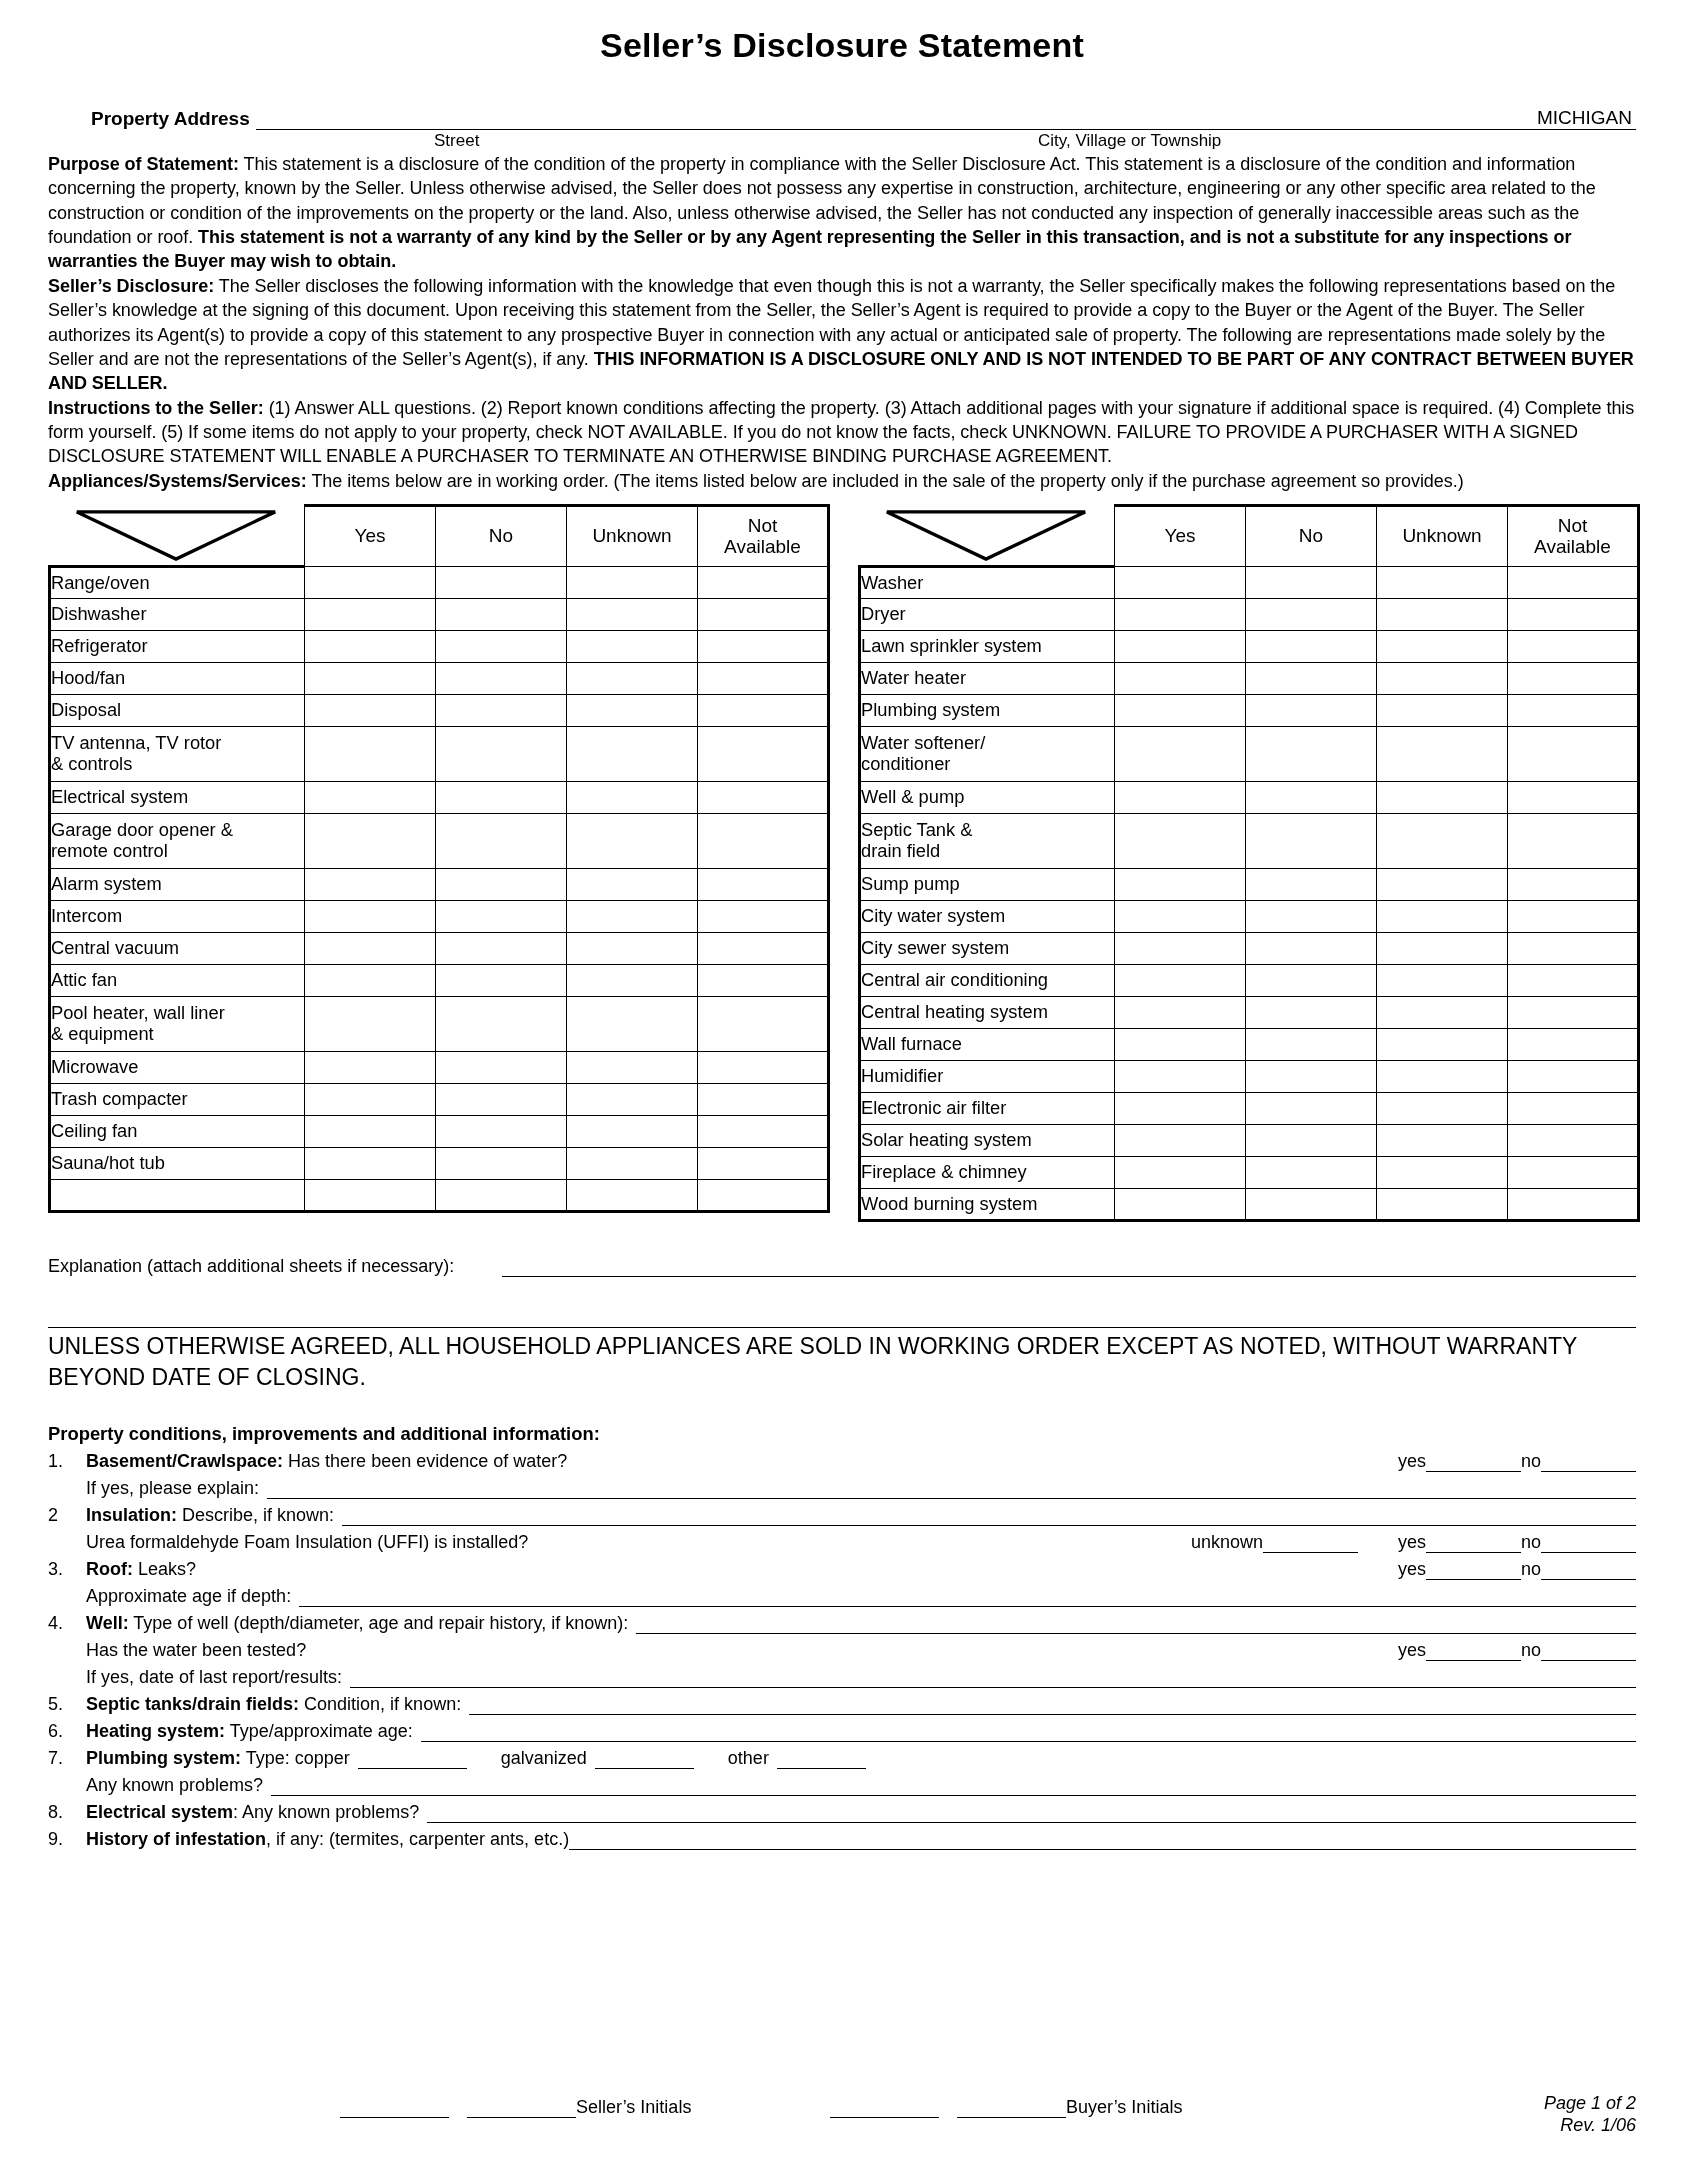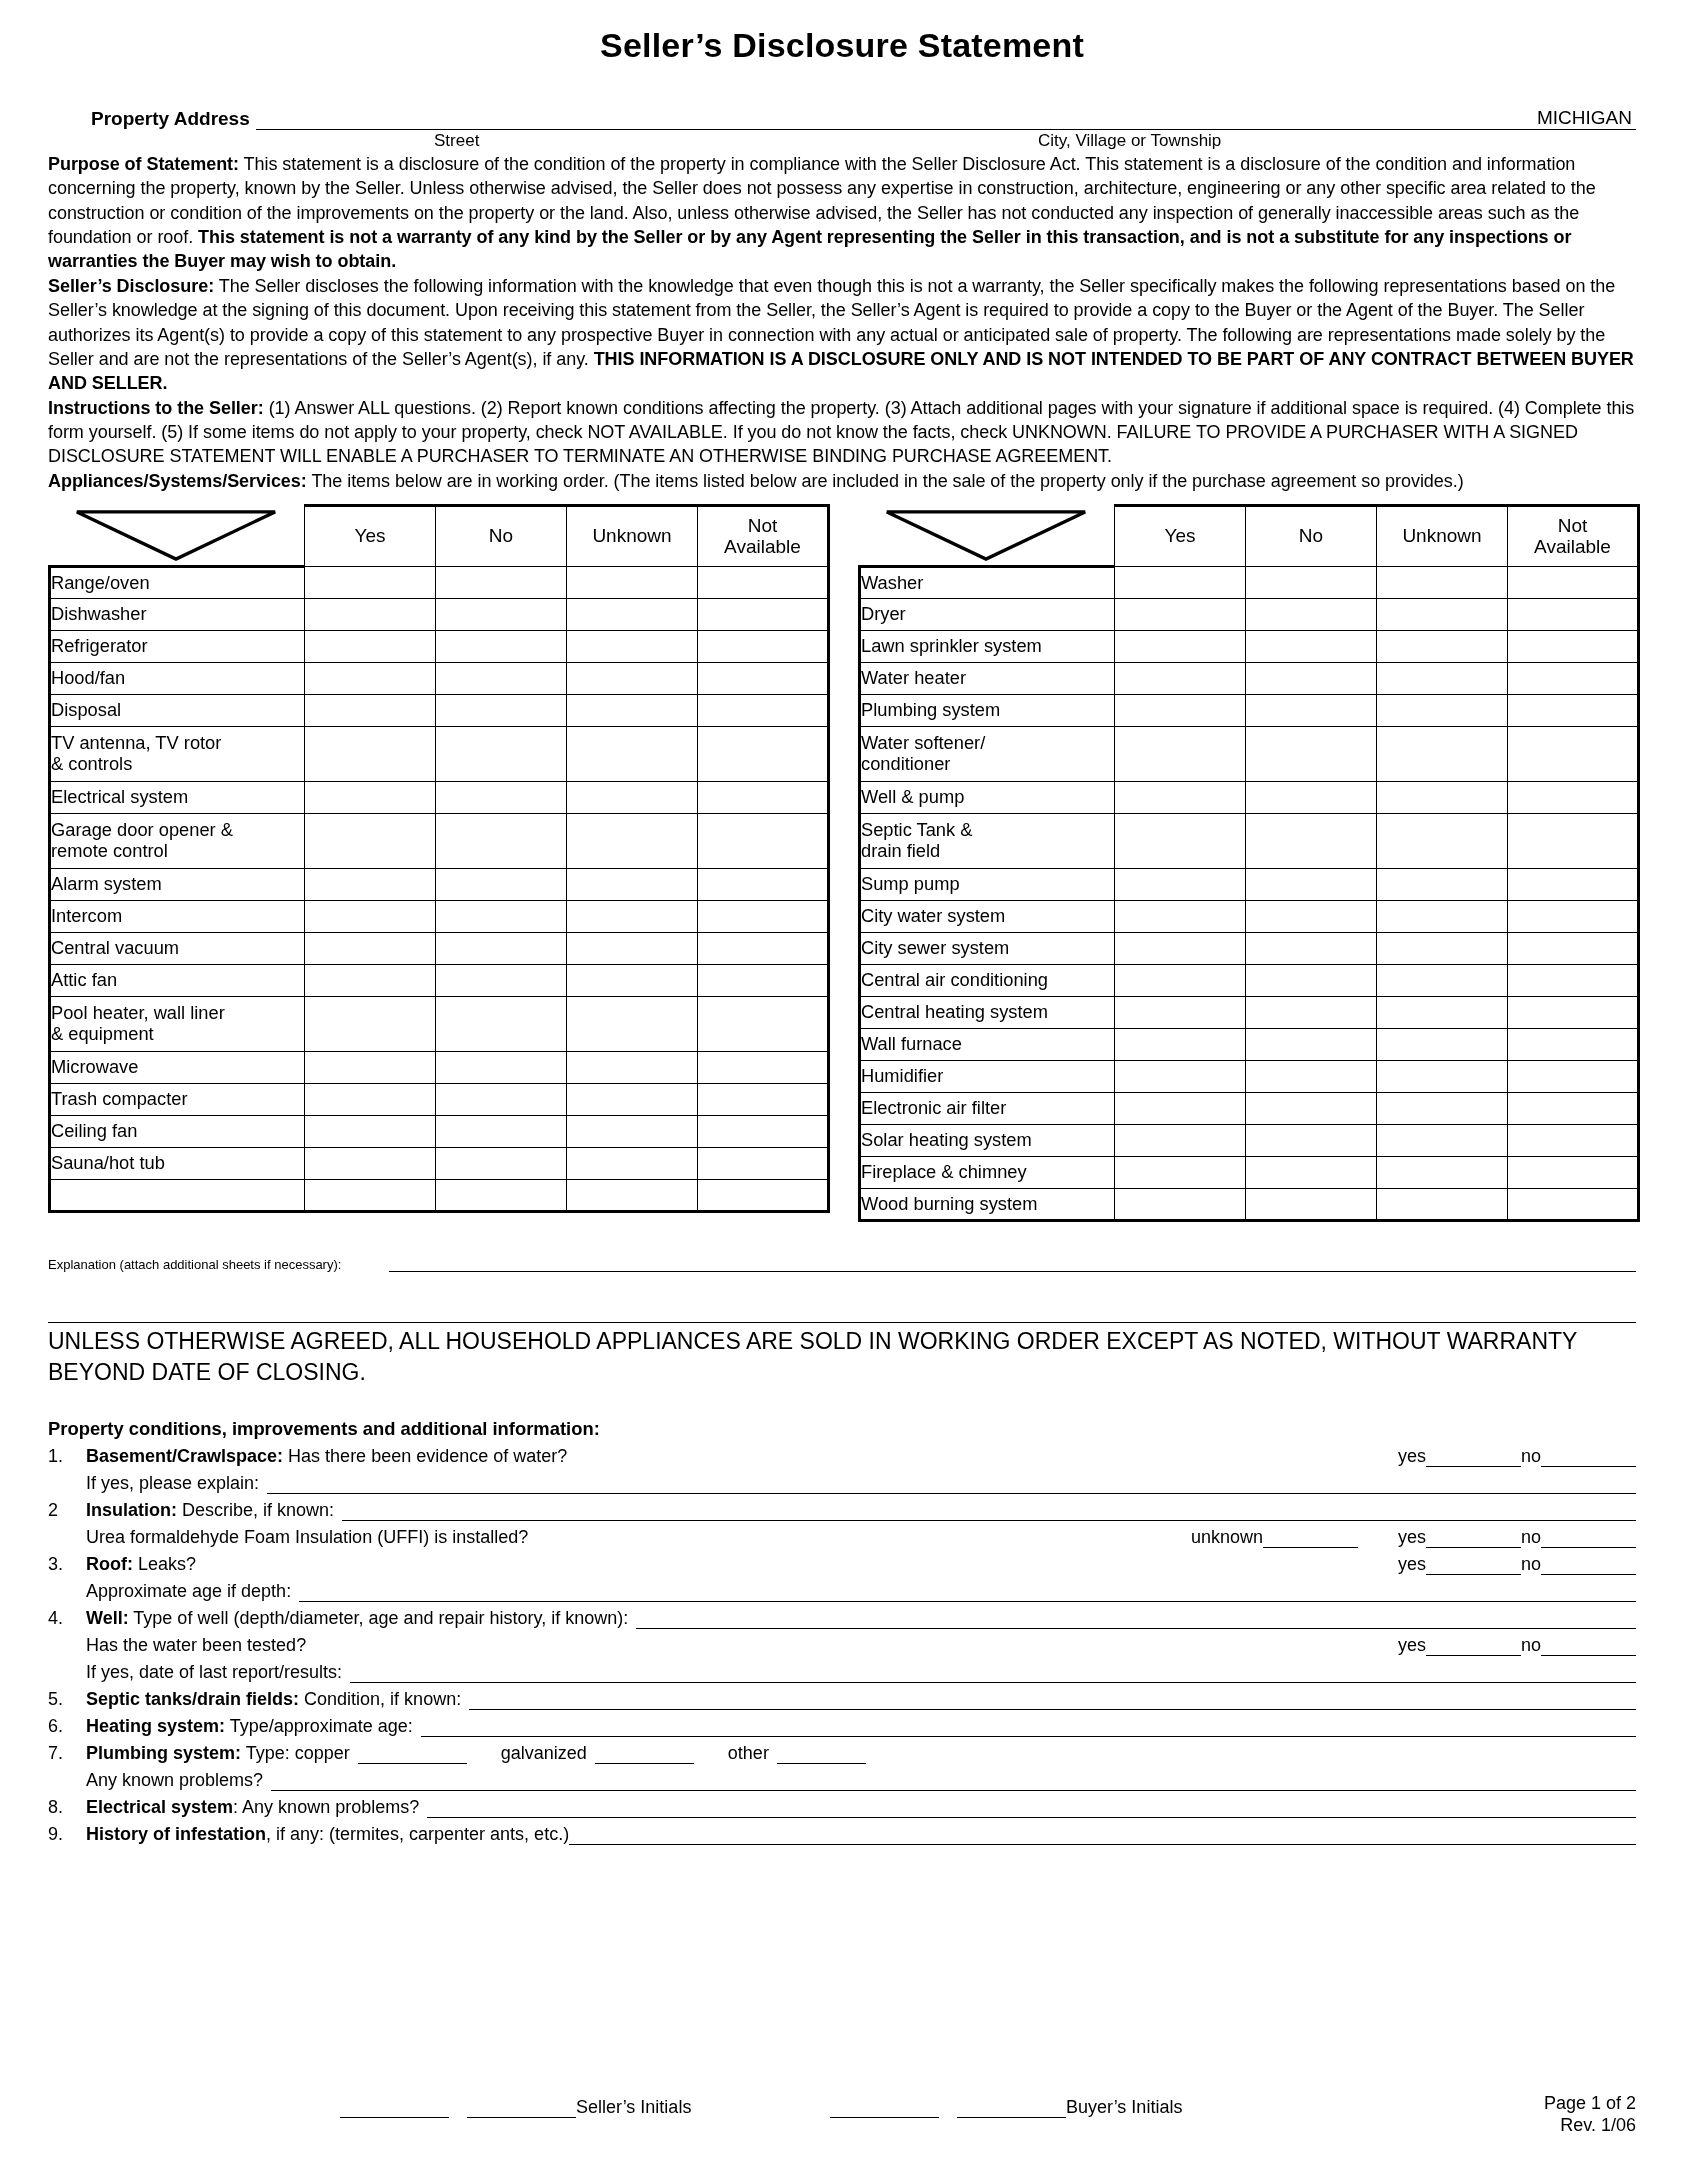--- a/index.html
+++ b/index.html
@@ -125,21 +125,21 @@
 
   .outer-top { border-top-width: 3px !important; }
   .outer-bot { border-bottom-width: 3px !important; }
   .outer-left { border-left-width: 3px !important; }
   .outer-right { border-right-width: 3px !important; }
 
   
   .expl {
     display: flex;
     align-items: flex-end;
-    font-size: 13px;
+    font-size: 18px;
     margin-top: 34px;
     gap: 34px;
   }
   .expl-label { white-space: nowrap; padding-right: 14px; }
 
   .notice-rule {
     border-top: 1.5px solid #000;
     margin-top: 50px;
   }
   p.notice {
@@ -688,20 +688,20 @@
      <span class="f-sep"></span>
      <span class="u-line u-110"></span>
      <span>Seller’s Initials</span>
    </div>
    <div class="foot-item f-buyer">
      <span class="u-line u-110"></span>
      <span class="f-sep"></span>
      <span class="u-line u-110"></span>
      <span>Buyer’s Initials</span>
    </div>
-   <div class="f-right" style="position:absolute;">
+   <div class="f-right" style="position:absolute;font-style:italic;">
      <div>Page 1 of 2</div>
      <div>Rev. 1/06</div>
    </div>
  </div>
 
 </div>
 
 
 </body></html>

